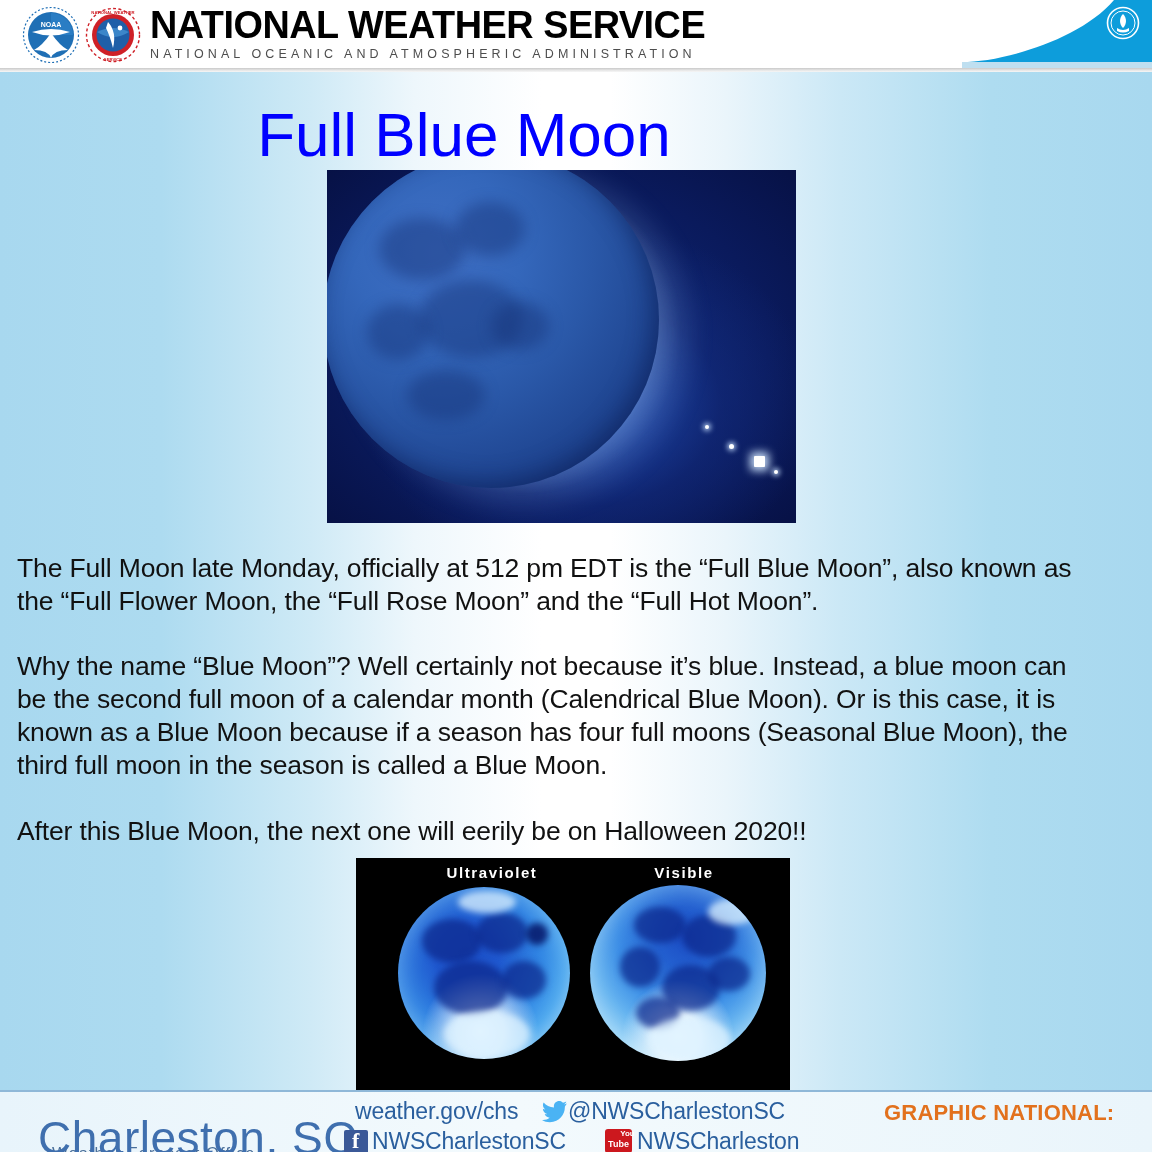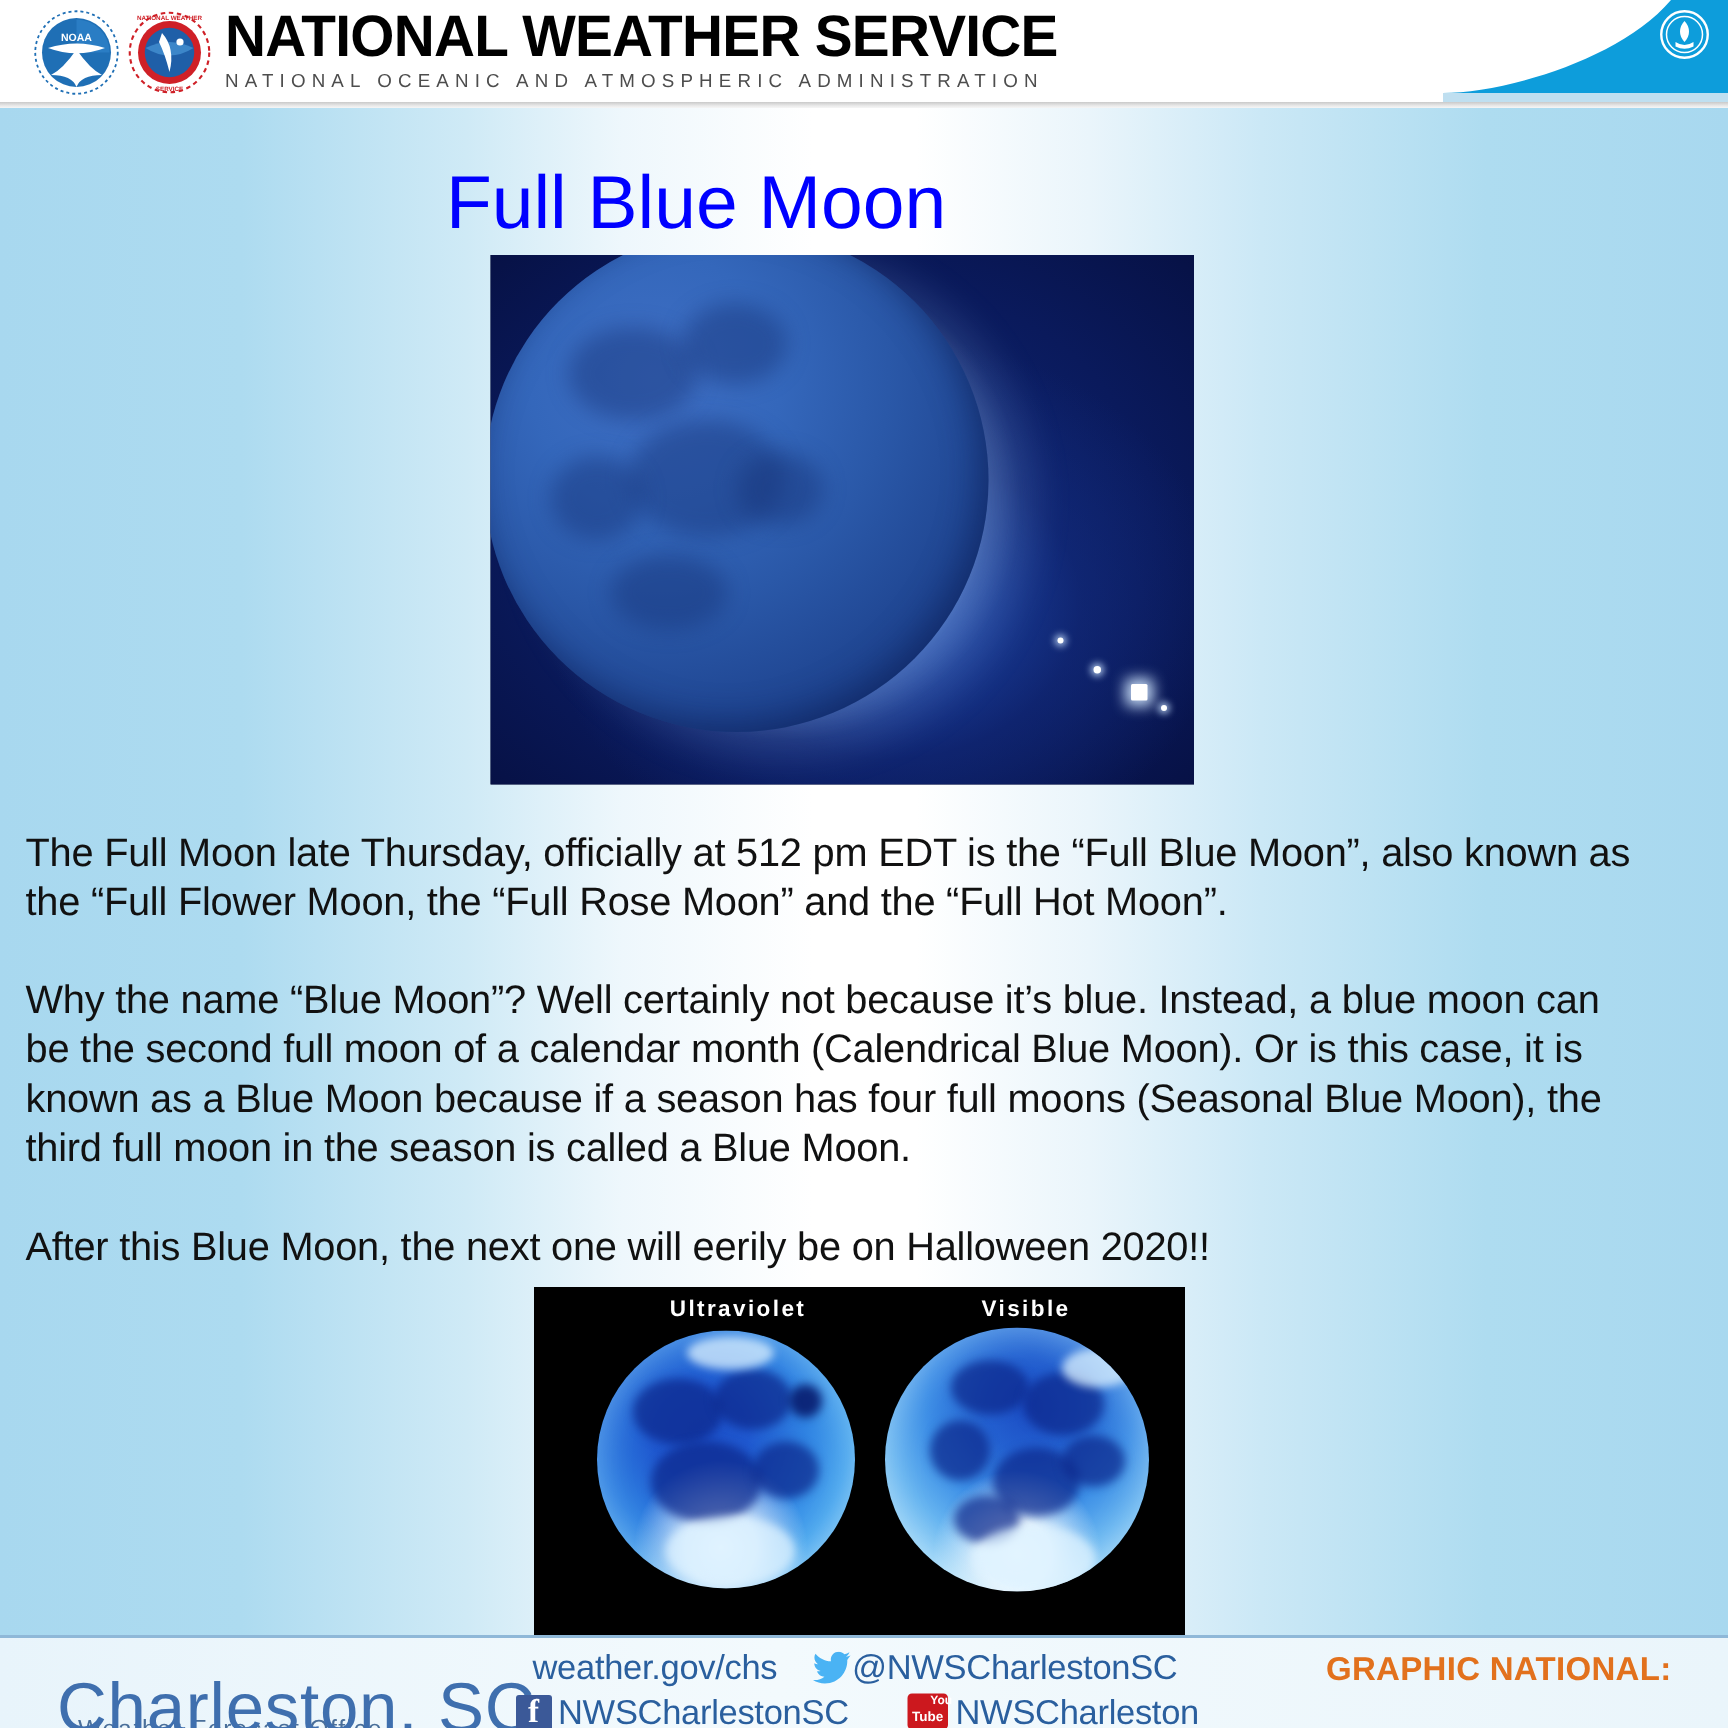--- a/index.html
+++ b/index.html
@@ -101,21 +101,21 @@
   }
 
   
   #main-title {
     position: absolute;
     left: 0;
     top: 104px;
     width: 928px;
     text-align: center;
     font-family: "Liberation Sans", sans-serif;
-    font-size: 50px;
+    font-size: 62px;
     font-weight: normal;
     color: #0000ff;
     line-height: 62px;
     letter-spacing: 0px;
   }
 
   
   #crescent-figure {
     position: absolute;
     left: 327px;
@@ -436,21 +436,21 @@
       <div class="mare" style="left:44px;top:152px;width:62px;height:56px;"></div>
       <div class="mare" style="left:168px;top:150px;width:58px;height:48px;"></div>
       <div class="mare" style="left:84px;top:218px;width:78px;height:50px;"></div>
     </div>
     <span class="star" style="left:378px;top:255px;width:4px;height:4px;"></span>
     <span class="star" style="left:402px;top:274px;width:5px;height:5px;"></span>
     <span class="star" style="left:427px;top:286px;width:11px;height:11px;border-radius:1px;box-shadow:0 0 9px 4px rgba(210,232,255,0.9);"></span>
     <span class="star" style="left:447px;top:300px;width:4px;height:4px;"></span>
   </div>
 
-  <div class="para" id="para-1">The Full Moon late Thursday, officially at 512 pm EDT is the “Full Blue Moon”, also known as the “Full Flower Moon, the “Full Rose Moon” and the “Full Hot Moon”.</div>
+  <div class="para" id="para-1">The Full Moon late Monday, officially at 512 pm EDT is the “Full Blue Moon”, also known as the “Full Flower Moon, the “Full Rose Moon” and the “Full Hot Moon”.</div>
   <div class="para" id="para-2">Why the name “Blue Moon”? Well certainly not because it’s blue. Instead, a blue moon can be the second full moon of a calendar month (Calendrical Blue Moon). Or is this case, it is known as a Blue Moon because if a season has four full moons (Seasonal Blue Moon), the third full moon in the season is called a Blue Moon.</div>
   <div class="para" id="para-3">After this Blue Moon, the next one will eerily be on Halloween 2020!!</div>
 
   <div id="uv-figure">
     <div class="uv-label" id="uv-label-left">Ultraviolet</div>
     <div class="uv-label" id="uv-label-right">Visible</div>
 
     <div class="fullmoon" id="moon-uv">
       <div class="crater" style="left:24px;top:32px;width:60px;height:44px;"></div>
       <div class="crater" style="left:78px;top:26px;width:52px;height:40px;"></div>

